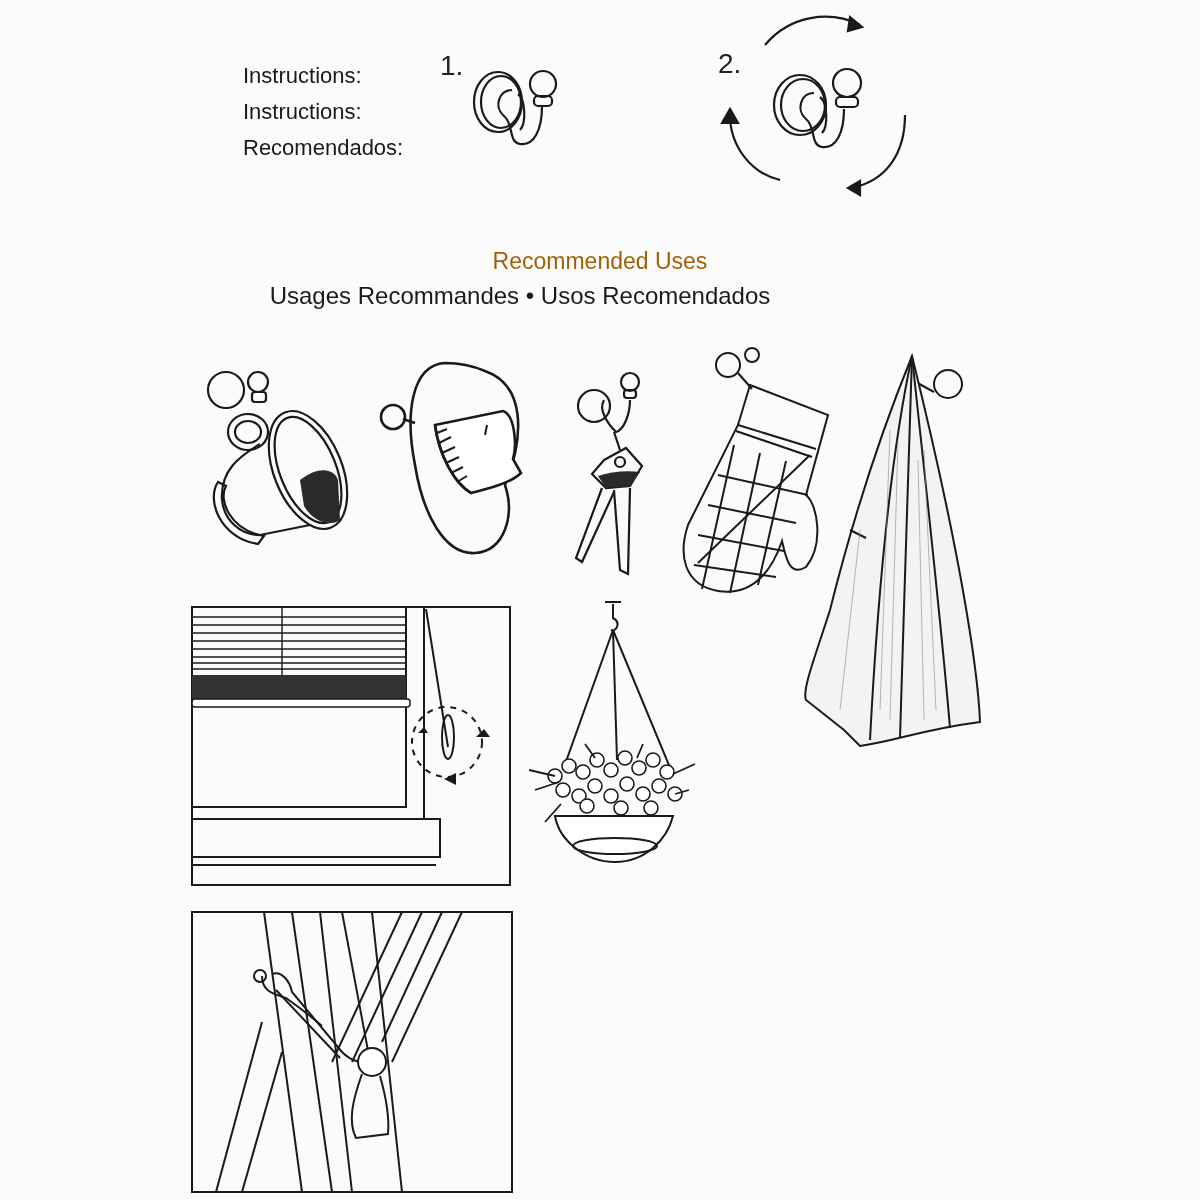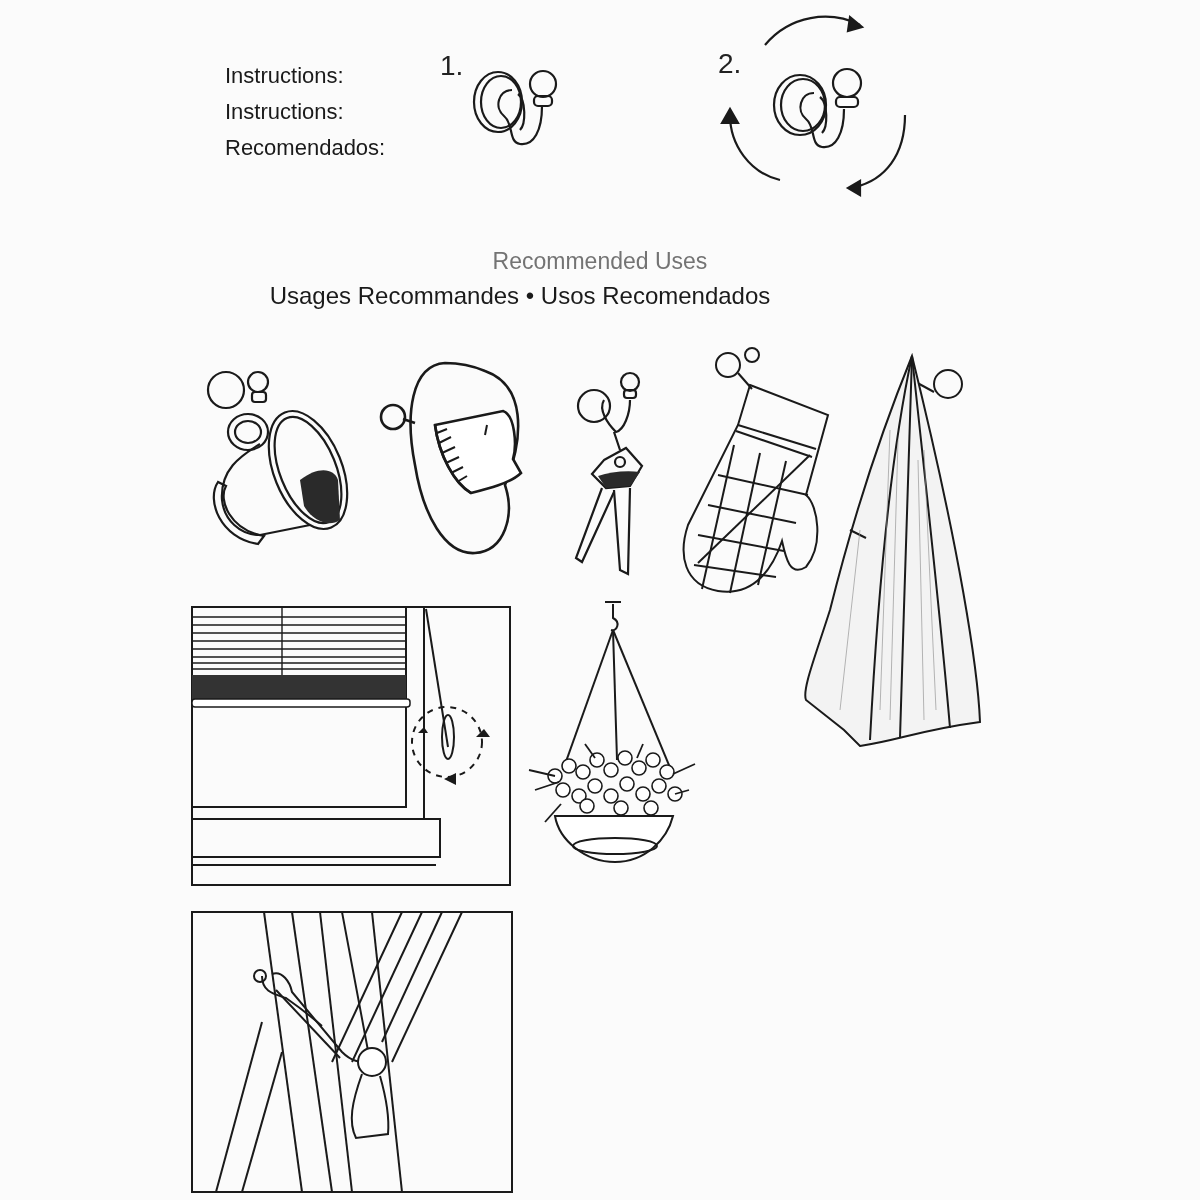--- a/index.html
+++ b/index.html
@@ -1,21 +1,21 @@
 <!DOCTYPE html>
 <html><head>
 <meta charset="utf-8">
 <style>
   html,body{margin:0;padding:0;background:#fbfbfb;}
   body{width:1200px;height:1200px;position:relative;overflow:hidden;font-family:"Liberation Sans",sans-serif;color:#1a1a1a;}
   .abs{position:absolute;}
   .instr{left:225px;top:58px;font-size:22px;line-height:36px;}
-  .instr div{white-space:nowrap;}
+  .instr div{white-space:nowrap;margin-left:18px;}
   .step-num{font-size:28px;color:#222;}
-  .heading1{left:0;width:1200px;top:248px;text-align:center;font-size:23px;color:#737373;padding-left:0;box-sizing:border-box;}
+  .heading1{left:0;width:1200px;top:248px;text-align:center;font-size:23px;color:#a16207;padding-left:0;box-sizing:border-box;}
   .heading2{left:0;width:1040px;top:282px;text-align:center;font-size:24px;padding-left:0;}
   svg{position:absolute;overflow:visible;}
   svg *{vector-effect:non-scaling-stroke;}
 </style>
 </head>
 <body>
 
 <div class="abs instr">
   <div>Instructions:</div>
   <div>Instructions:</div>

